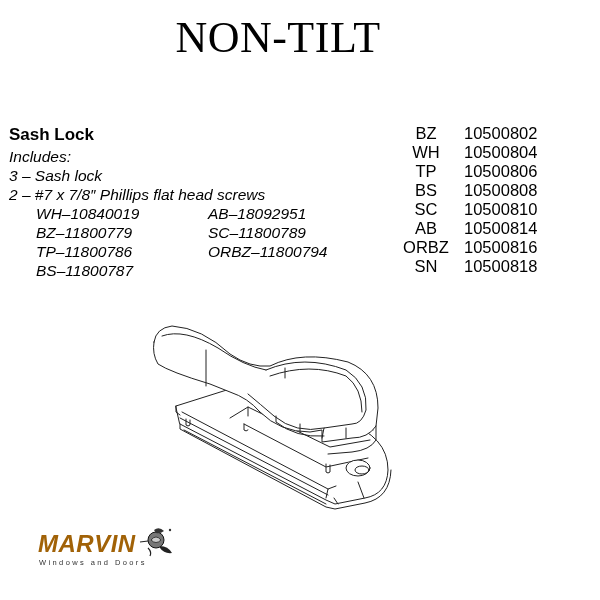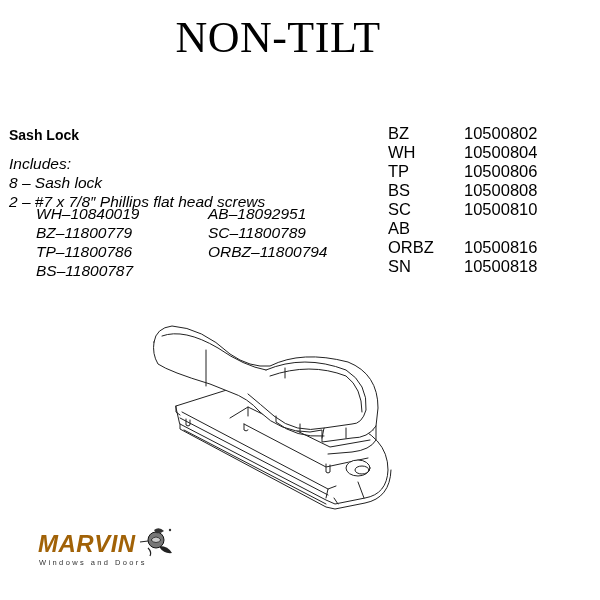--- a/index.html
+++ b/index.html
@@ -12,38 +12,38 @@
       font-family: "Liberation Serif", "DejaVu Serif", serif;
       font-size: 44px; font-weight: normal; letter-spacing: 0.5px;
       line-height: 52px;
     }
 
     .left-col {
       position: absolute; left: 9px; top: 124px;
       font-family: "Liberation Sans", "DejaVu Sans", sans-serif;
       font-size: 15.5px; line-height: 19px;
     }
-    .product-name { font-weight: bold; font-size: 14px; line-height: 22px; margin-bottom: 8px; }
+    .product-name { font-weight: bold; font-size: 17px; line-height: 22px; margin-bottom: 1px; }
     .inc-line { font-style: italic; white-space: nowrap; }
 
     .screw-grid {
       position: absolute; left: 36px; top: 204px;
       font-family: "Liberation Sans", "DejaVu Sans", sans-serif;
       font-style: italic; font-size: 15.5px; line-height: 19px;
       display: grid; grid-template-columns: 172px 160px;
     }
     .screw-grid span { white-space: nowrap; }
 
     .sku-table {
       position: absolute; left: 388px; top: 124px;
       font-family: "Liberation Sans", "DejaVu Sans", sans-serif;
       font-size: 16.5px; line-height: 19px;
     }
     .sku-row { display: flex; height: 19px; }
-    .sku-code { width: 76px; text-align: left; }
+    .sku-code { width: 76px; text-align: center; }
     .sku-num { width: 120px; text-align: left; }
 
     .drawing { position: absolute; left: 140px; top: 312px; width: 260px; height: 200px; }
 
     .logo { position: absolute; left: 38px; top: 532px; width: 150px; height: 40px; }
     .logo-word {
       position: absolute; left: 0; top: 0;
       font-family: "Liberation Sans", "DejaVu Sans", sans-serif;
       font-weight: 900; font-style: italic; font-size: 24px; letter-spacing: 0.5px;
       line-height: 24px; color: #a16207;
@@ -56,21 +56,21 @@
     .logo-rose { position: absolute; left: 100px; top: -6px; width: 36px; height: 32px; }
   </style>
 </head>
 <body>
 
 <div class="title">NON-TILT</div>
 
 <div class="left-col">
   <div class="product-name">Sash Lock</div>
   <div class="inc-line">Includes:</div>
-  <div class="inc-line">8 – Sash lock</div>
+  <div class="inc-line">3 – Sash lock</div>
   <div class="inc-line">2 – #7 x 7/8″ Phillips flat head screws</div>
 </div>
 
 <div class="screw-grid">
   <span>WH–10840019</span>
   <span>AB–18092951</span>
   <span>BZ–11800779</span>
   <span>SC–11800789</span>
   <span>TP–11800786</span>
   <span>ORBZ–11800794</span>
@@ -93,20 +93,21 @@
   <div class="sku-row">
     <span class="sku-code">BS</span>
     <span class="sku-num">10500808</span>
   </div>
   <div class="sku-row">
     <span class="sku-code">SC</span>
     <span class="sku-num">10500810</span>
   </div>
   <div class="sku-row">
     <span class="sku-code">AB</span>
+    <span class="sku-num">10500814</span>
   </div>
   <div class="sku-row">
     <span class="sku-code">ORBZ</span>
     <span class="sku-num">10500816</span>
   </div>
   <div class="sku-row">
     <span class="sku-code">SN</span>
     <span class="sku-num">10500818</span>
   </div>
 </div>

